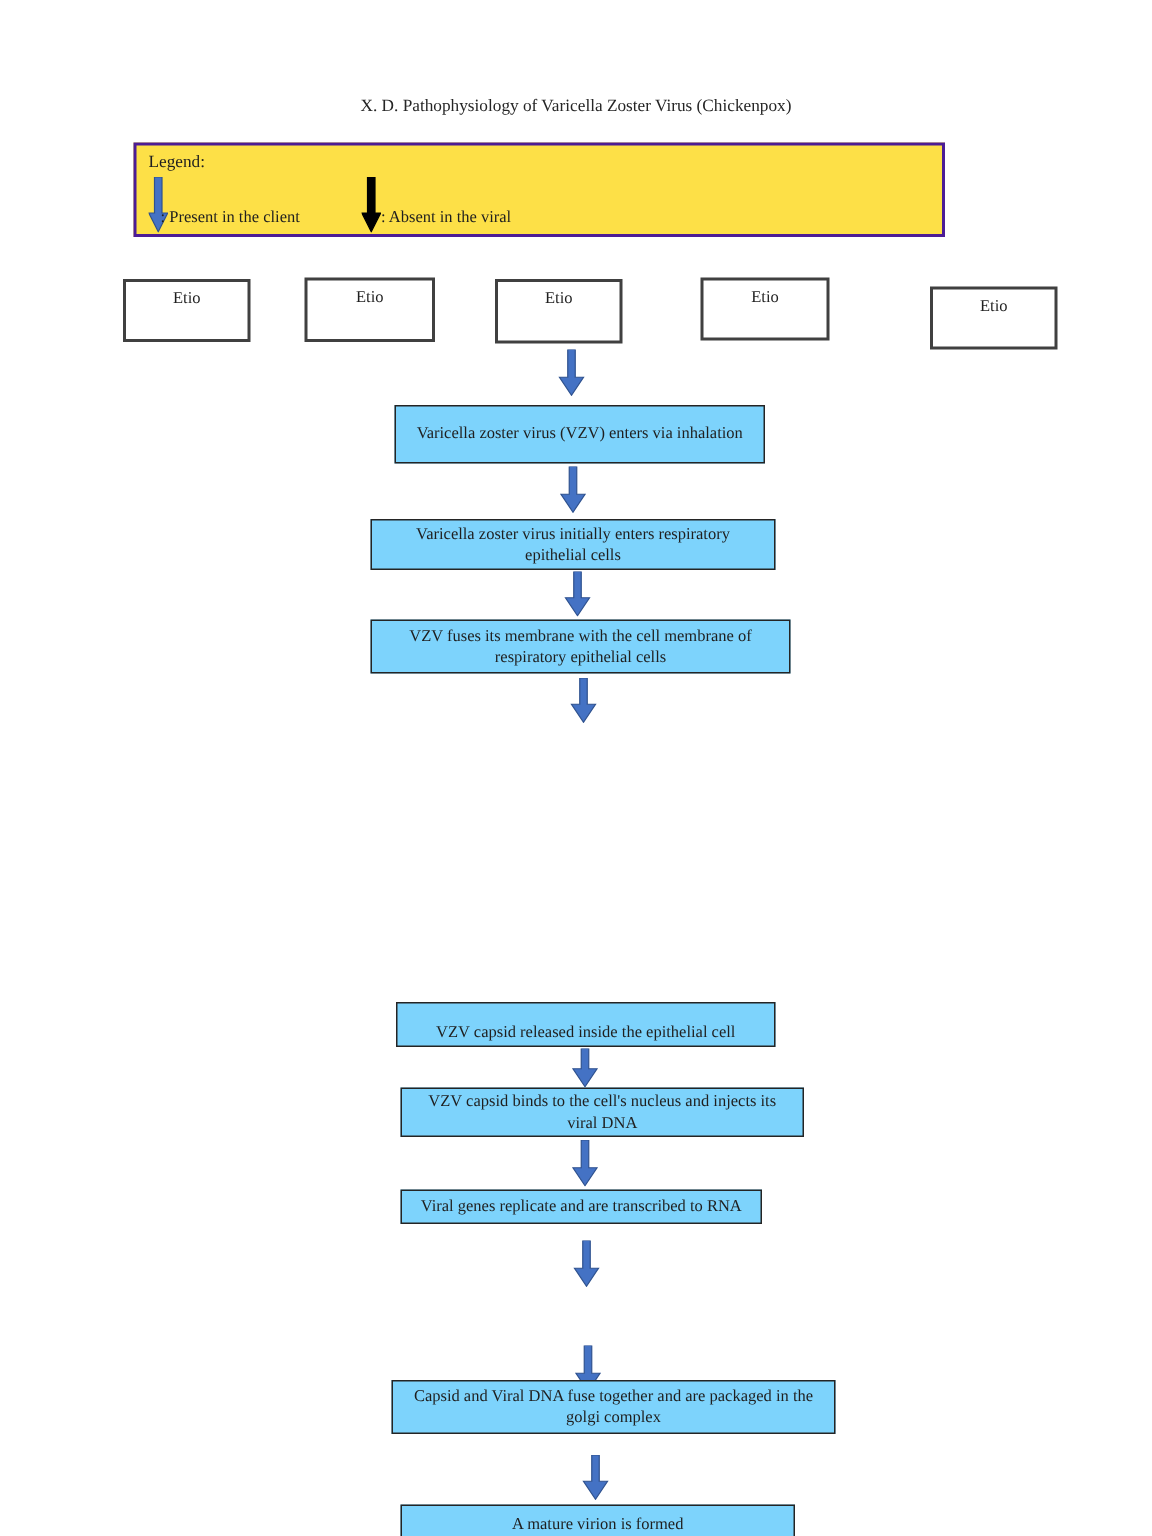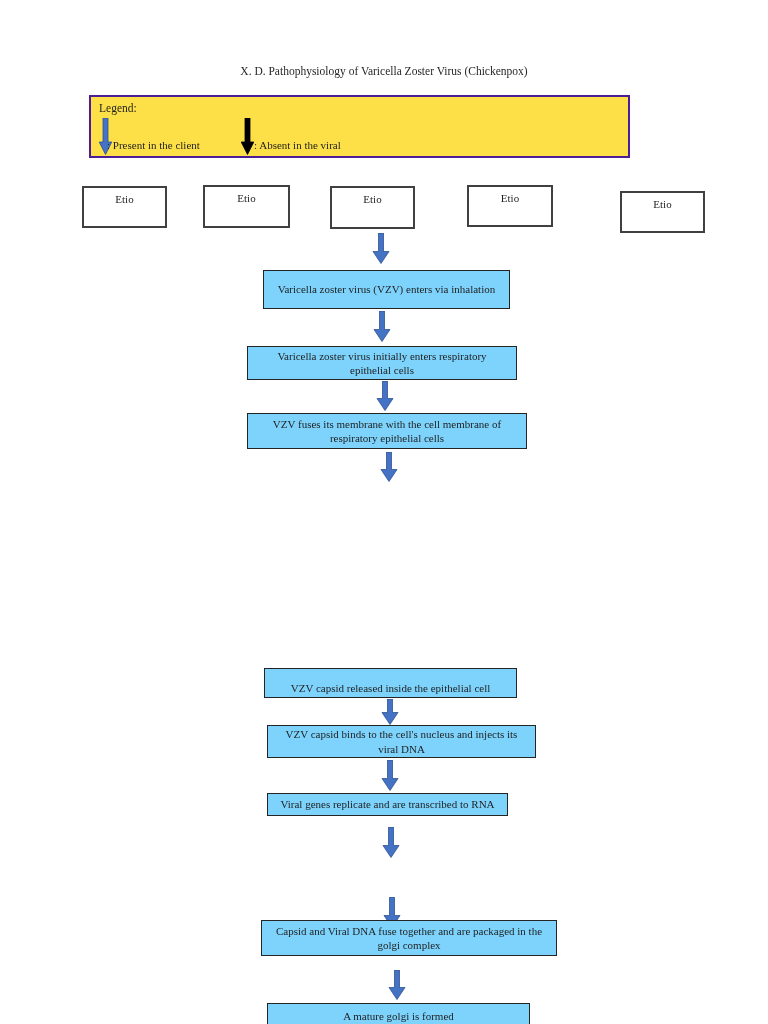--- a/index.html
+++ b/index.html
@@ -173,16 +173,16 @@
     <span>Capsid and Viral DNA fuse together and are packaged in the golgi complex</span>
   </div>
 
   <span class="abs arrow" style="left:388px; top:970px;">
     <svg width="18" height="30" viewBox="0 0 18 30">
       <path d="M6.5 0 L11.5 0 L11.5 17.5 L17 17.5 L9 29.5 L1 17.5 L6.5 17.5 Z" stroke="#2F528F" stroke-width="0.8" style="fill: rgb(68, 114, 196);"></path>
     </svg>
   </span>
 
   <div class="abs flow-box" style="left:267px; top:1003px; width:263px; height:34px; align-items:flex-start; padding-top:5px;">
-    <span>A mature golgi is formed</span>
+    <span>A mature virion is formed</span>
   </div>
 
 </div>
 
 </body></html>

